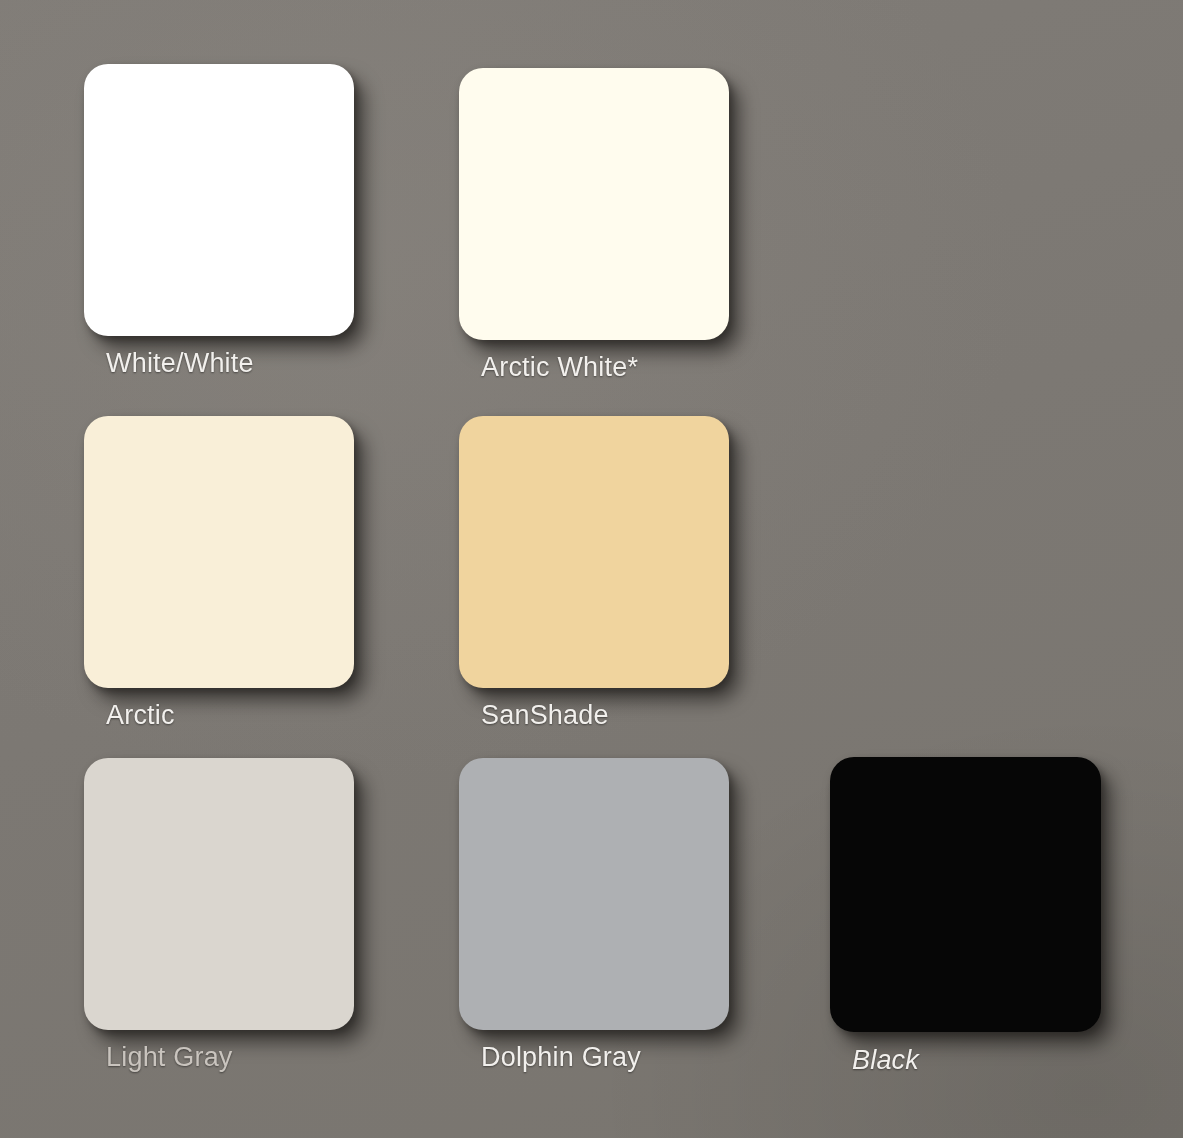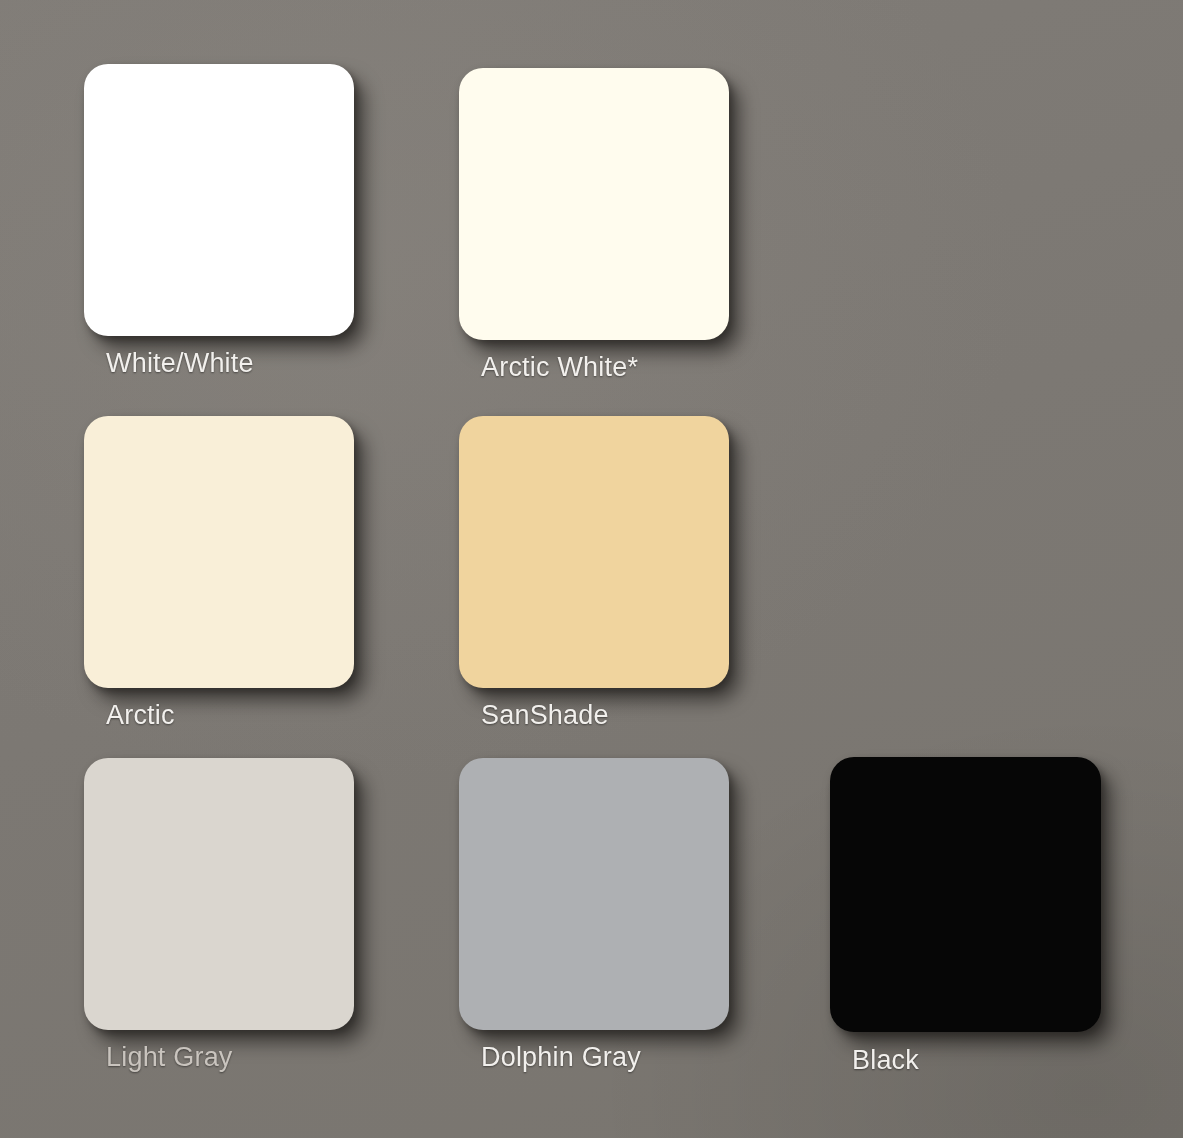--- a/index.html
+++ b/index.html
@@ -115,17 +115,17 @@
       <div class="swatch-label label-std dim" style="color: rgb(201, 196, 190);">Light Gray</div>
     </div>
 
     <div class="swatch-cell cell-r3c2">
       <div class="swatch-chip chip-std" style="background-color: rgb(174, 176, 179);"></div>
       <div class="swatch-label label-std" style="color: rgb(242, 240, 237); text-align: center;">Dolphin Gray</div>
     </div>
 
     <div class="swatch-cell cell-r3c3">
       <div class="swatch-chip chip-black" style="background-color: rgb(6, 6, 6);"></div>
-      <div class="swatch-label label-lower" style="color: rgb(242, 240, 237);">Black</div>
+      <div class="swatch-label label-lower" style="color: rgb(242, 240, 237); font-style: italic;">Black</div>
     </div>
 
   </div>
 </div>
 
 </body></html>

